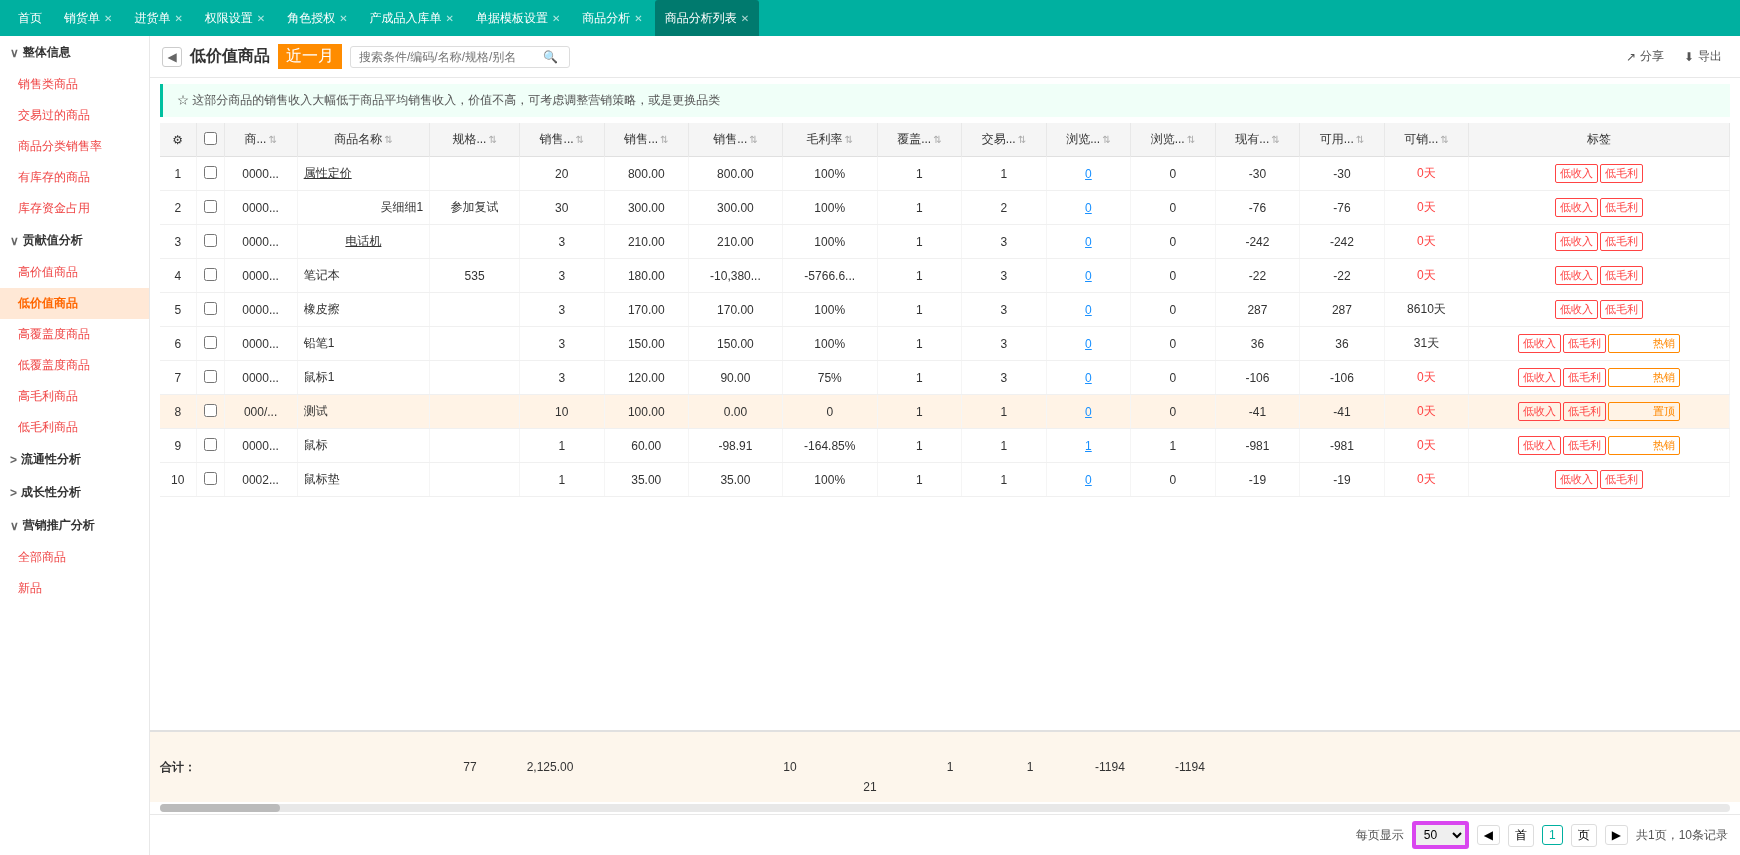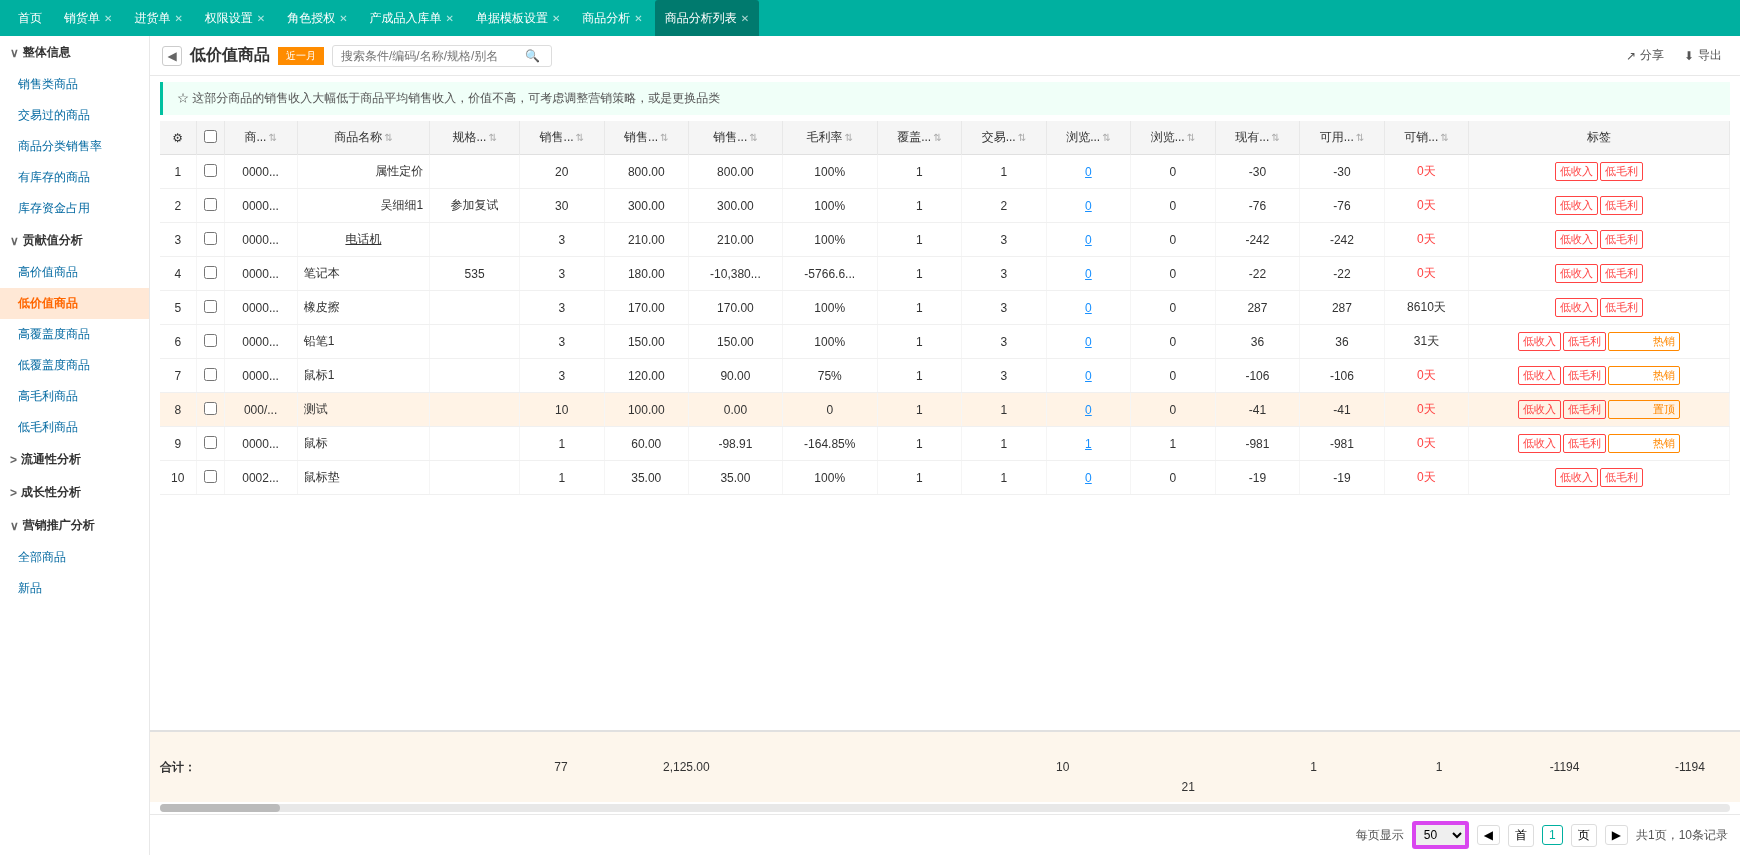--- a/index.html
+++ b/index.html
@@ -45,21 +45,21 @@
       align-items: center;
       padding: 8px 10px;
       color: #333;
       font-weight: bold;
       font-size: 12px;
       cursor: pointer;
     }
     .sidebar-group-title .arrow { margin-right: 4px; color: #666; }
     .sidebar-item {
       padding: 7px 10px 7px 18px;
-      color: #0369a1;
+      color: #ef4444;
       cursor: pointer;
       font-size: 12px;
     }
     .sidebar-item.active { background: #ffe8d6; color: #ff6600; font-weight: bold; }
 
     
     .main-content {
       flex: 1;
       display: flex;
       flex-direction: column;
@@ -86,21 +86,21 @@
     .page-title {
       font-size: 16px;
       font-weight: bold;
       color: #333;
     }
     .time-filter {
       background: #ff8c00;
       color: #fff;
       padding: 2px 8px;
       border-radius: 0;
-      font-size: 10px;
+      font-size: 16px;
       cursor: pointer;
     }
     .search-box {
       display: flex;
       align-items: center;
       border: 1px solid #ddd;
       border-radius: 3px;
       padding: 3px 8px;
       width: 220px;
       gap: 4px;
@@ -412,21 +412,21 @@
             <th>可用...<span class="sort-icon">⇅</span></th>
             <th>可销...<span class="sort-icon">⇅</span></th>
             <th style="min-width:120px;">标签</th>
           </tr>
         </thead>
         <tbody id="table-body">
         <tr>
       <td>1</td>
       <td><input type="checkbox" style=""></td>
       <td>0000...</td>
-      <td style="text-align:right;">属性定价</td>
+      <td style="text-align:left;text-decoration:underline;">属性定价</td>
       <td></td>
       <td>20</td>
       <td>800.00</td>
       <td>800.00</td>
       <td>100%</td>
       <td>1</td>
       <td>1</td>
       <td><span class="zero-link">0</span></td>
       <td>0</td>
       <td>-30</td>
@@ -604,21 +604,21 @@
       <td>-19</td>
       <td class="days-text">0天</td>
       <td><span class="tag tag-red">低收入</span><span class="tag tag-red">低毛利</span></td>
     </tr>
           </tbody>
       </table>
     </div>
 
     <div class="table-footer">
       <span class="footer-label">合计：</span>
-      <div style="display:flex;flex:1;align-items:center;justify-content:space-between;">
+      <div style="display:flex;flex:1;align-items:center;">
         <span style="flex:0 0 150px;"></span>
         <span style="flex:0 0 60px;"></span>
         <span style="flex:0 0 80px;" class="footer-cell">77</span>
         <span style="flex:0 0 80px;" class="footer-cell">2,125.00</span>
         <span style="flex:0 0 80px;" class="footer-cell"></span>
         <span style="flex:0 0 70px;" class="footer-cell"></span>
         <span style="flex:0 0 60px;" class="footer-cell">10</span>
         <span style="flex:0 0 60px;margin-top:40px;" class="footer-cell">21</span>
         <span style="flex:0 0 60px;" class="footer-cell">1</span>
         <span style="flex:0 0 60px;" class="footer-cell">1</span>

